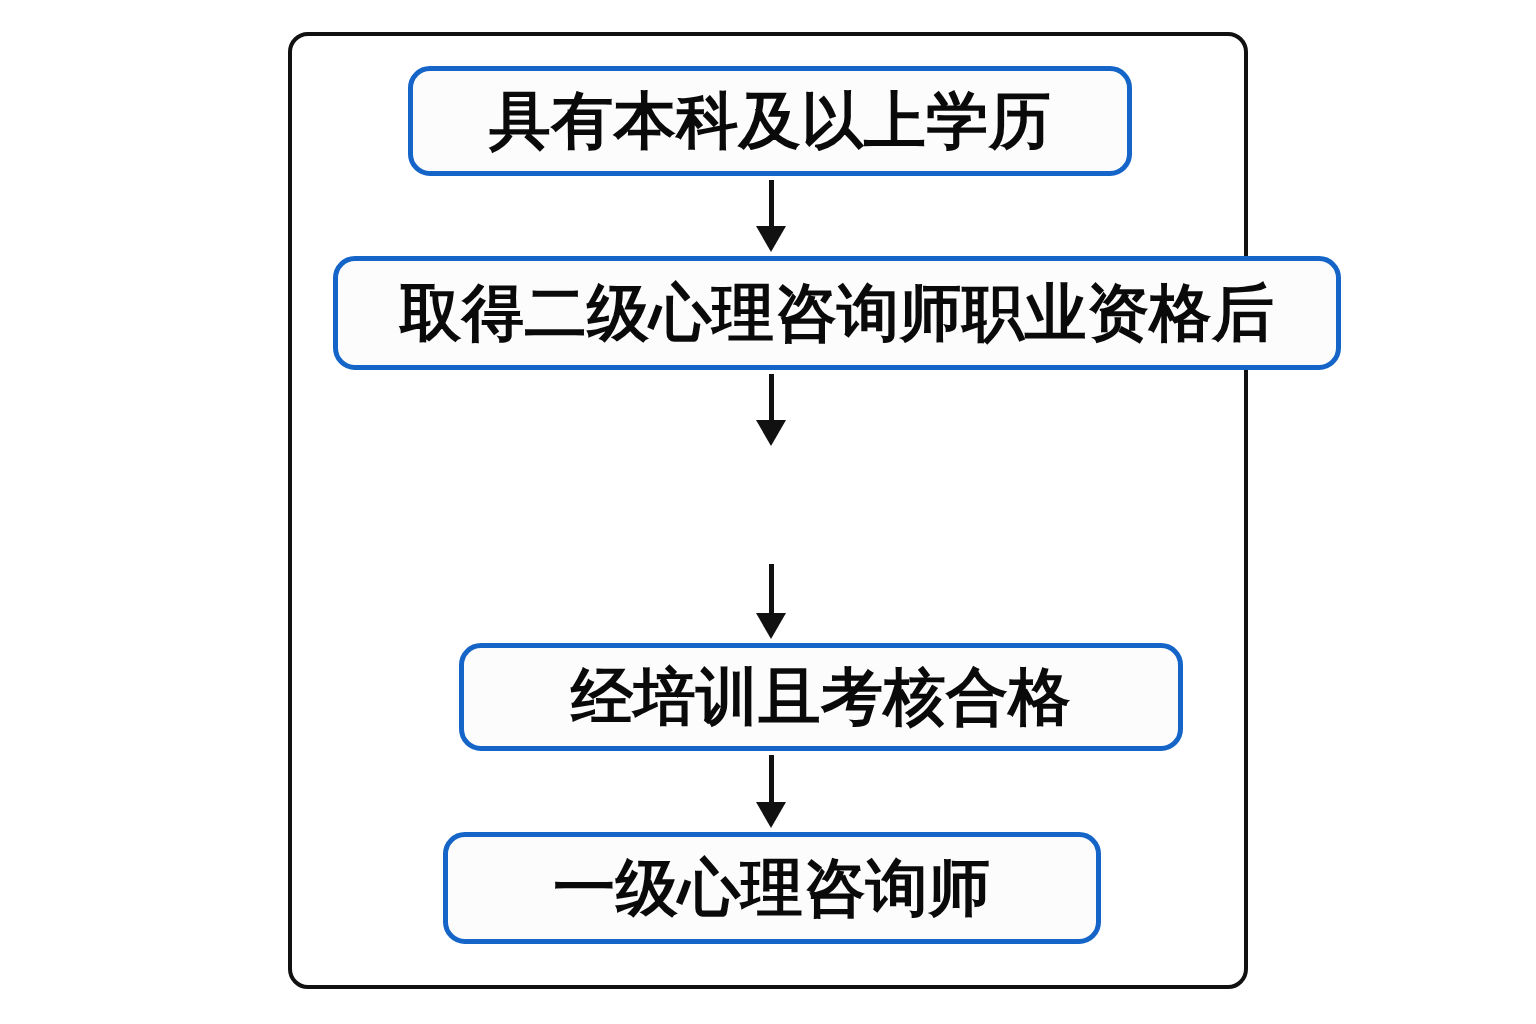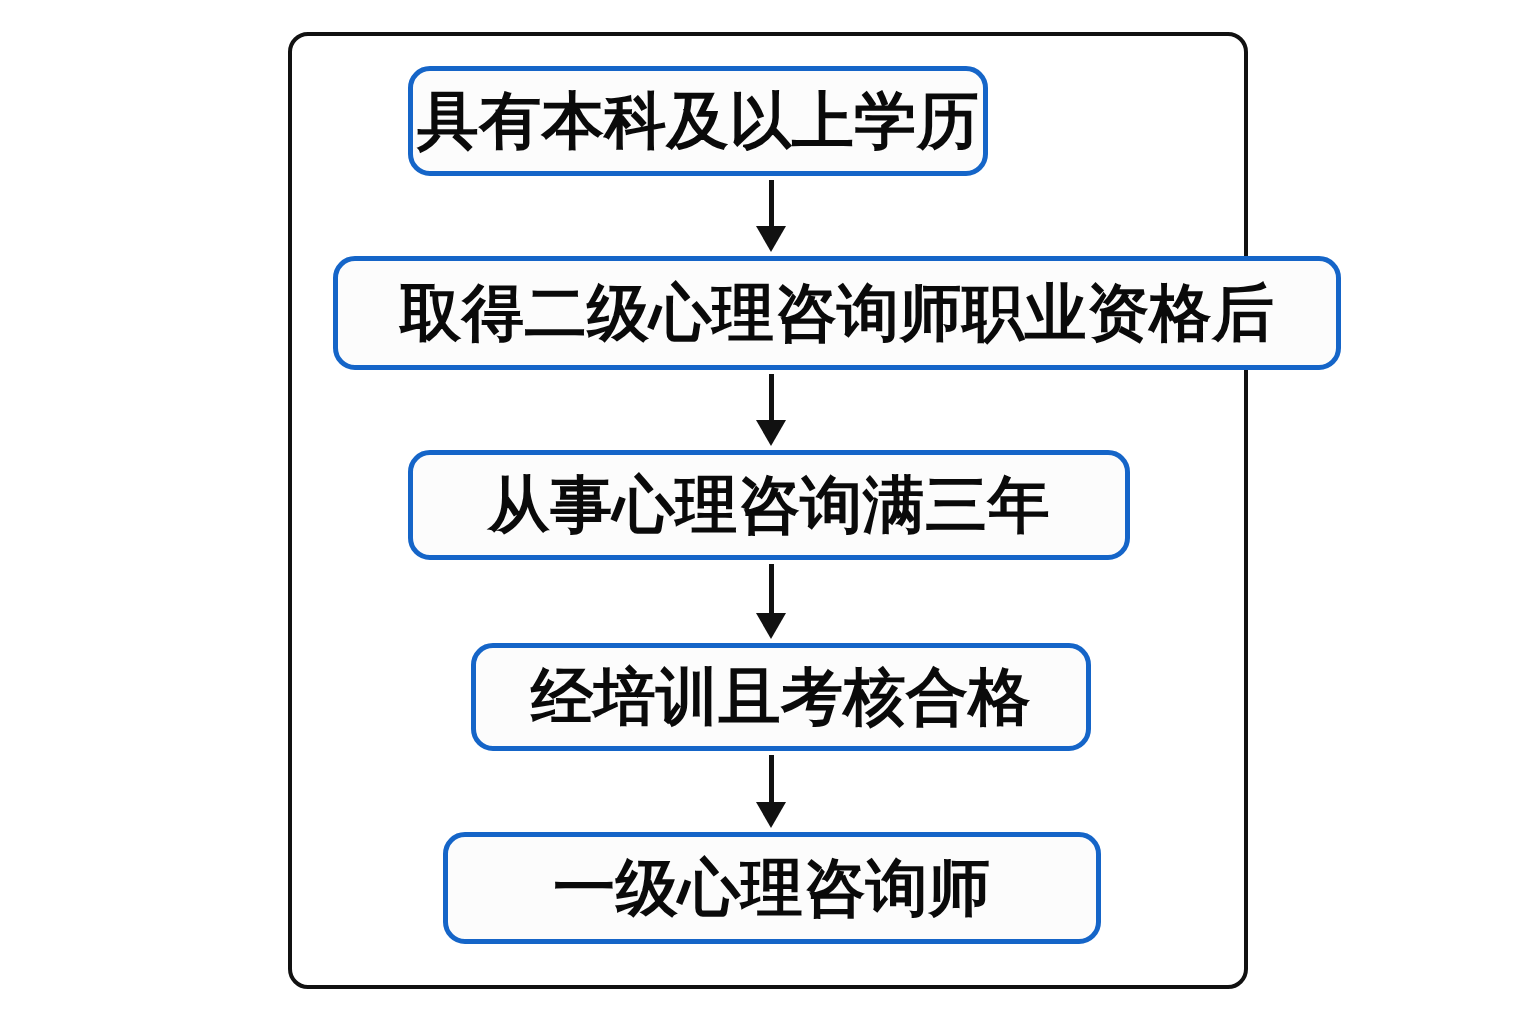--- a/index.html
+++ b/index.html
@@ -67,48 +67,45 @@
     margin-top: -2px;
   }
 </style>
 </head>
 <body>
 
 <div id="canvas">
 
   <div id="outer-frame"></div>
 
-  <div class="node" style="left:408px; top:66px; width:580px; height:110px;">
+  <div class="node" style="left:408px; top:66px; width:724px; height:110px;">
     <span class="node-label" style="font-size:62px;">具有本科及以上学历</span>
   </div>
 
   <div class="arrow" style="left:751px; top:180px; height:72px;">
     <div class="arrow-shaft"></div>
     <div class="arrow-head"></div>
   </div>
 
   <div class="node" style="left:333px; top:256px; width:1008px; height:114px;">
     <span class="node-label" style="font-size:62px;">取得二级心理咨询师职业资格后</span>
   </div>
 
   <div class="arrow" style="left:751px; top:374px; height:72px;">
     <div class="arrow-shaft"></div>
     <div class="arrow-head"></div>
   </div>
 
-  <div class="node" style="left:408px; top:450px; width:722px; height:110px;">
-    <span class="node-label" style="font-size:62px;">从事心理咨询满三年</span>
-  </div>
 
   <div class="arrow" style="left:751px; top:564px; height:75px;">
     <div class="arrow-shaft"></div>
     <div class="arrow-head"></div>
   </div>
 
-  <div class="node" style="left:459px; top:643px; width:620px; height:108px;margin-left:12px;">
+  <div class="node" style="left:459px; top:643px; width:724px; height:108px;">
     <span class="node-label" style="font-size:62px;">经培训且考核合格</span>
   </div>
 
   <div class="arrow" style="left:751px; top:755px; height:73px;">
     <div class="arrow-shaft"></div>
     <div class="arrow-head"></div>
   </div>
 
   <div class="node" style="left:443px; top:832px; width:658px; height:112px;">
     <span class="node-label" style="font-size:62px;">一级心理咨询师</span>

